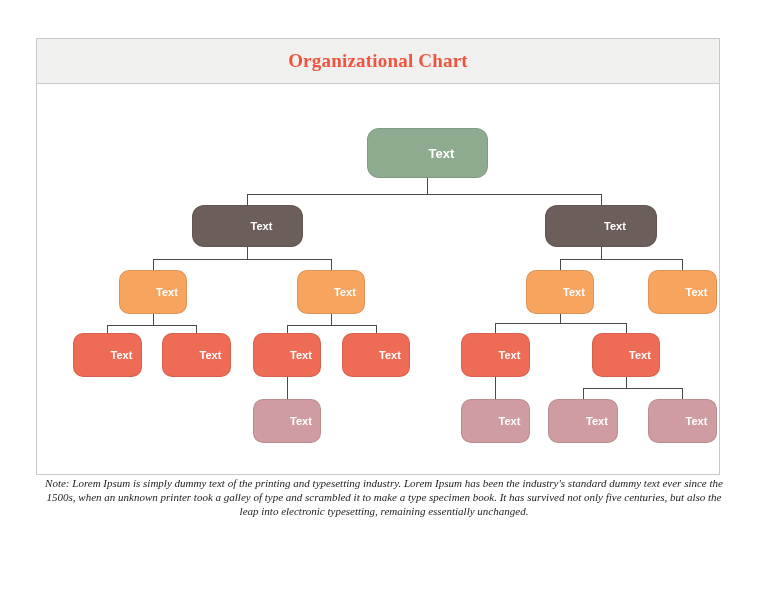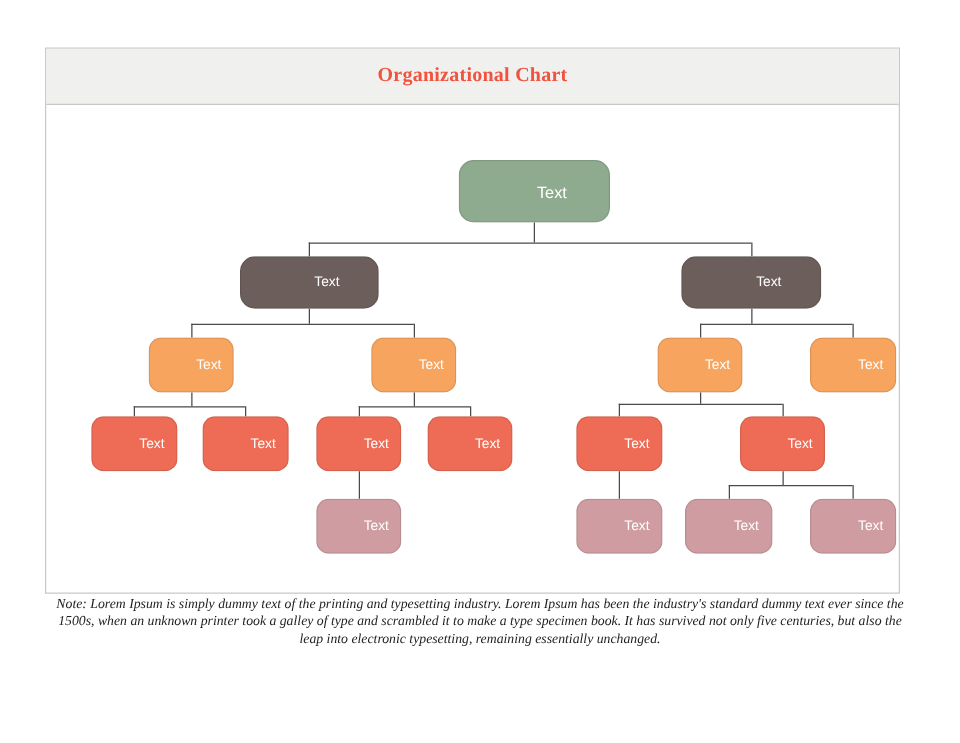--- a/index.html
+++ b/index.html
@@ -21,29 +21,29 @@
     position:absolute;
     left:0;top:0;right:0;height:45px;
     box-sizing:border-box;
     background:#f0f0ef;
     border-bottom:1px solid #c9c9c9;
     display:flex;align-items:center;justify-content:center;
   }
   .chart-title{
     font-family:"Liberation Serif", serif;
     font-weight:bold;
-    font-size:16px;
+    font-size:19px;
     letter-spacing:0.2px;
   }
   .node{
     position:absolute;
     box-sizing:border-box;
     display:flex;align-items:center;justify-content:center;
     color:#ffffff;
-    font-weight:normal;
+    font-weight:bold;
     font-size:11px;
     border:1px solid rgba(0,0,0,0.10);
     border-radius:10px;
     cursor:default;
     padding-left:28px;
   }
   .node-root{border-radius:12px;font-size:13px;}
   .node-level2{border-radius:12px;}
   .seg{position:absolute;}
   .note{

